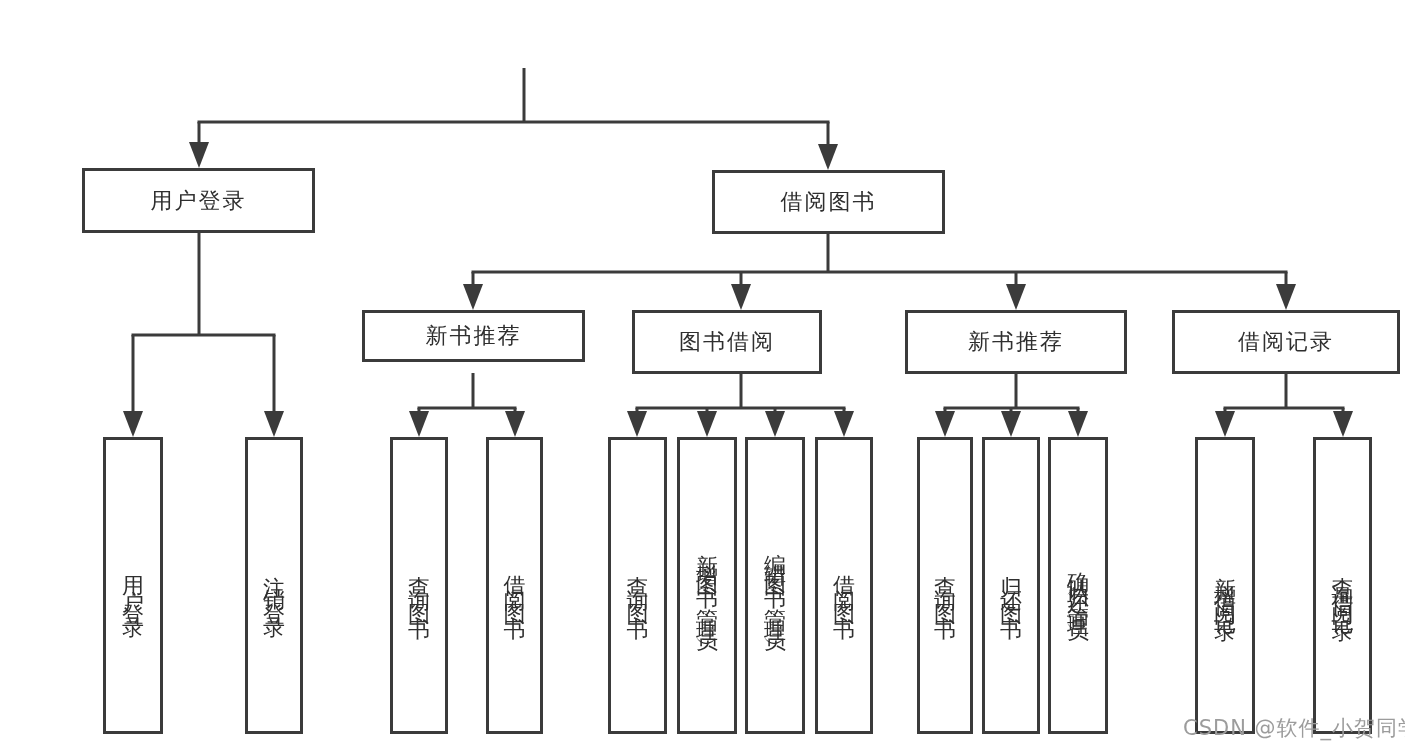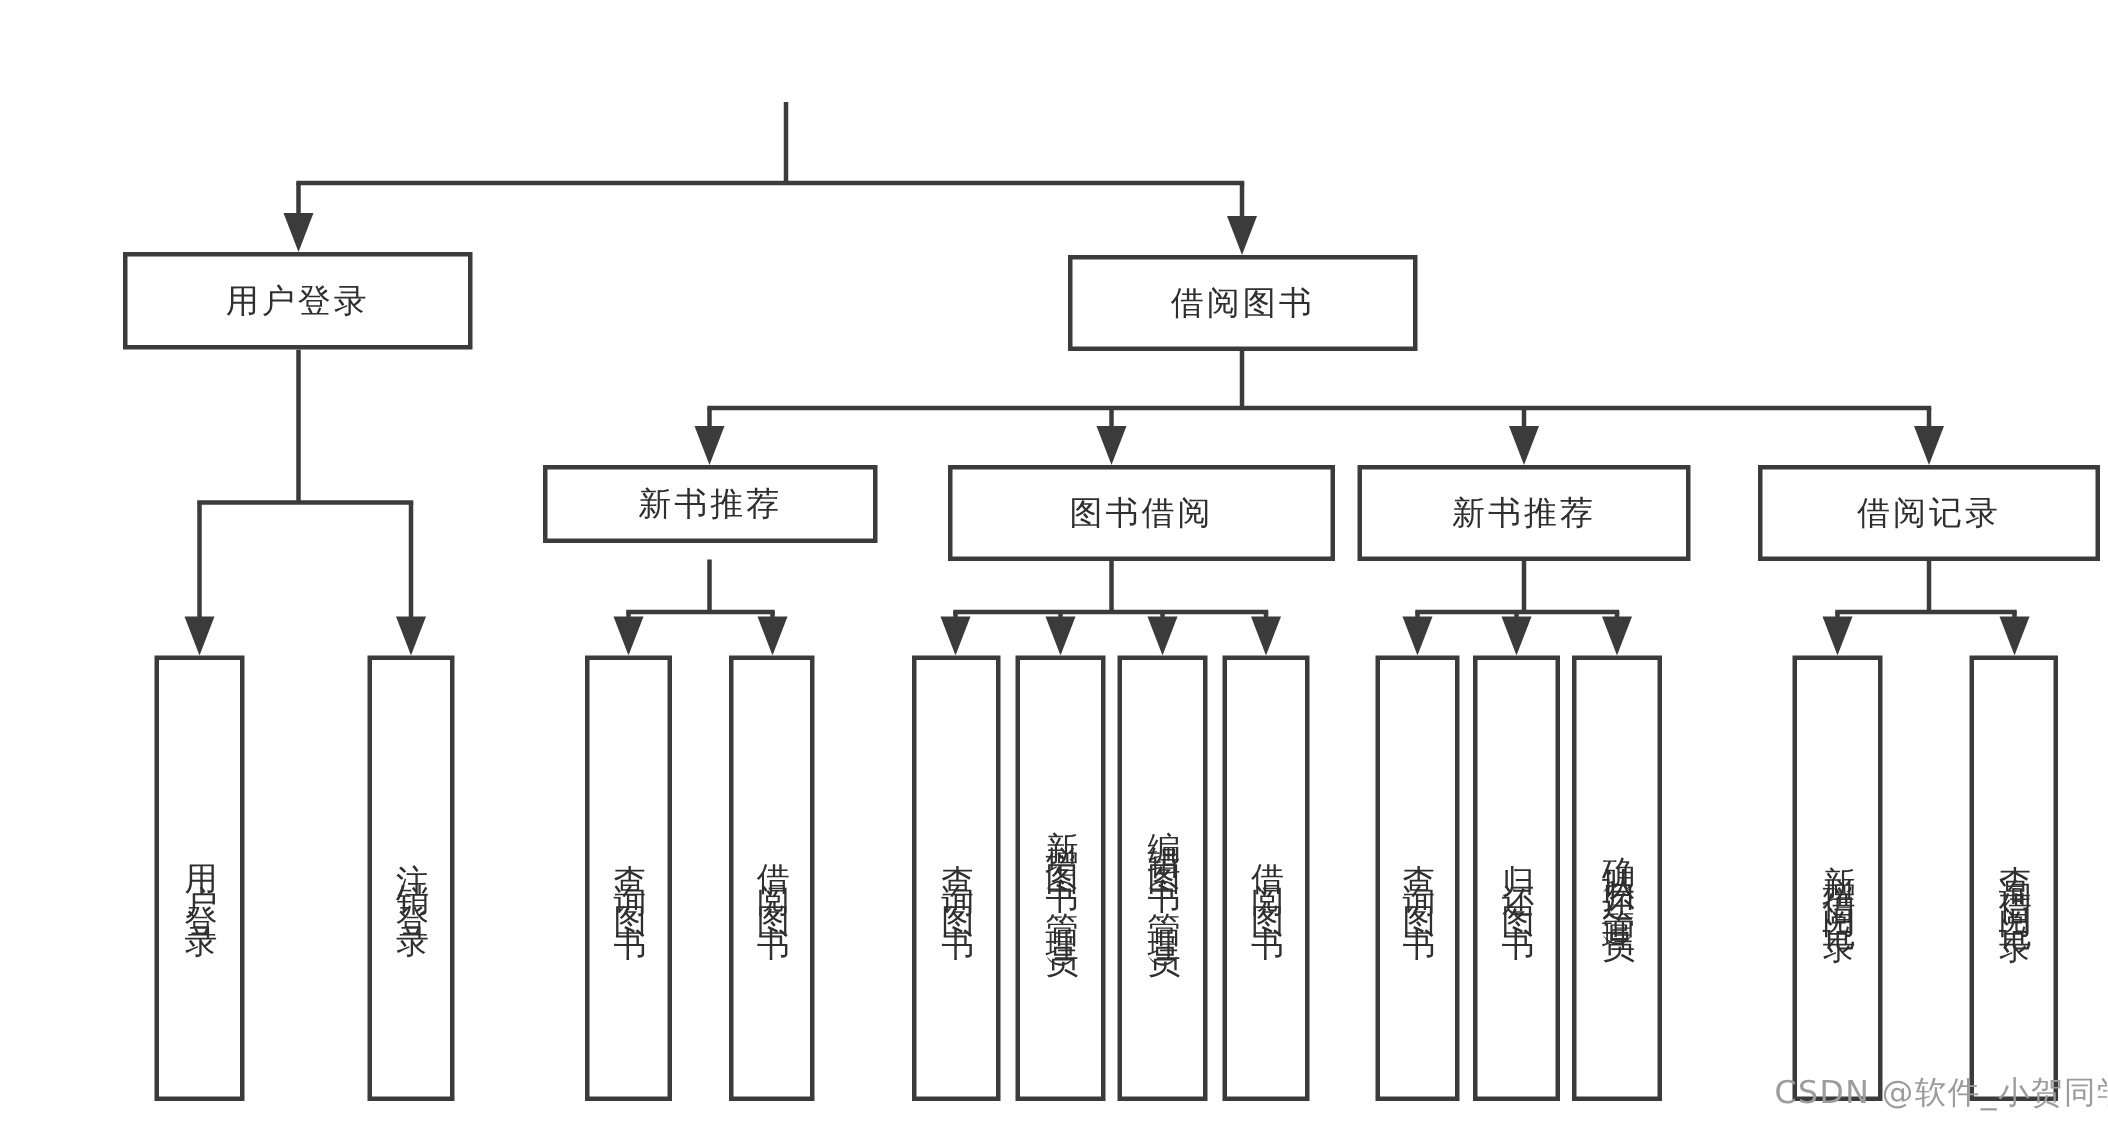--- a/index.html
+++ b/index.html
@@ -134,21 +134,21 @@
   <div class="hbox" style="left:82px; top:168px; width:233px; height:65px;">
     <span>用户登录</span>
   </div>
   <div class="hbox" style="left:712px; top:170px; width:233px; height:64px;">
     <span>借阅图书</span>
   </div>
 
   <div class="hbox" style="left:362px; top:310px; width:223px; height:52px;">
     <span>新书推荐</span>
   </div>
-  <div class="hbox" style="left:632px; top:310px; width:258px; height:64px;">
+  <div class="hbox" style="left:632px; top:310px; width:190px; height:64px;">
     <span>图书借阅</span>
   </div>
   <div class="hbox" style="left:905px; top:310px; width:222px; height:64px;">
     <span>新书推荐</span>
   </div>
   <div class="hbox" style="left:1172px; top:310px; width:228px; height:64px;">
     <span>借阅记录</span>
   </div>
 
   <div class="vbox ls4" style="left:103px; width:60px;">

